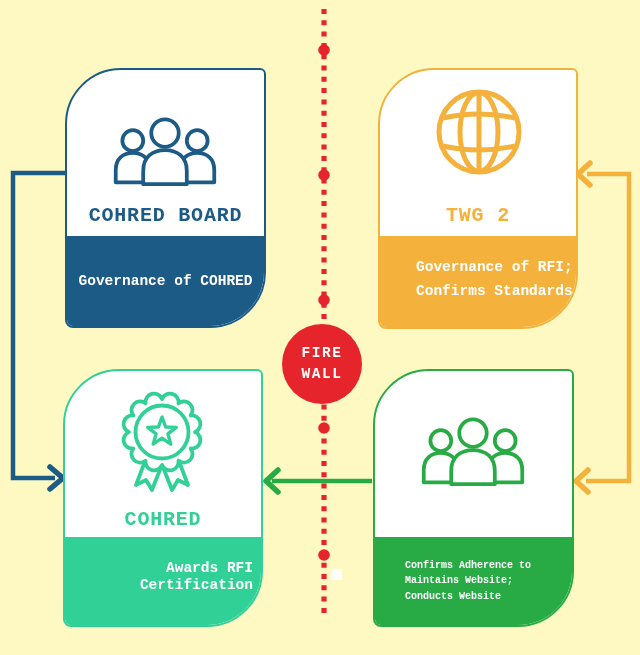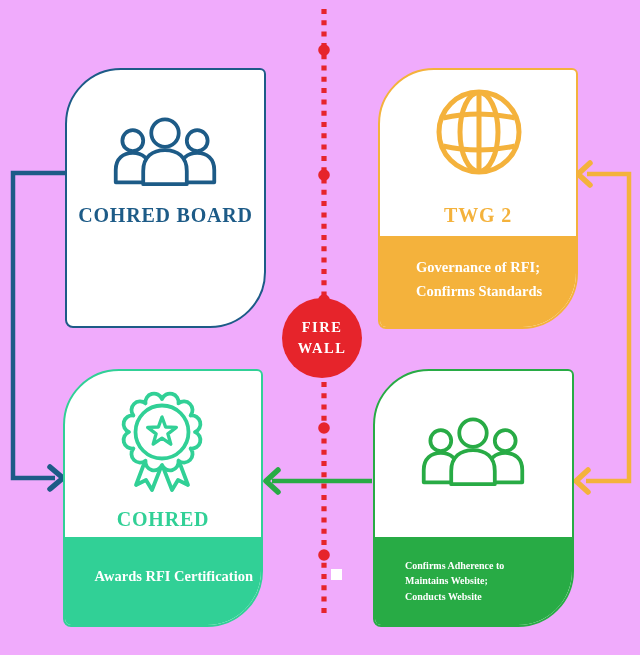--- a/index.html
+++ b/index.html
@@ -1,18 +1,18 @@
 <!DOCTYPE html>
 <html style="--blue: #1D5B87; --yellow: #F4B23C; --mint: #31D096; --green: #28AB45; --red: #E6242B;"><head>
 <meta charset="utf-8">
 <style>
   html,body{margin:0;padding:0;background:#ffffff;}
   .stage{
-    position:relative;width:640px;height:655px;background:#f0abfc;overflow:hidden;
-    font-family:Liberation Serif, serif;
+    position:relative;width:640px;height:655px;background:#fef9c3;overflow:hidden;
+    font-family:Liberation Mono, monospace;
   }
   
   .card{
     position:absolute;background:#ffffff;border:2.5px solid;
     border-radius:56px 6px 56px 8px;overflow:hidden;box-sizing:border-box;
   }
   .card-1{left:65px;top:68px;width:201px;height:260px;border-color:var(--blue);}
   .card-2{left:378px;top:68px;width:200px;height:261px;border-color:var(--yellow);}
   .card-3{left:63px;top:369px;width:200px;height:258px;border-color:var(--mint);}
   .card-4{left:373px;top:369px;width:201px;height:258px;border-color:var(--green);}
@@ -39,21 +39,21 @@
     box-sizing:border-box;
   }
   .card-1 .band{background:var(--blue);text-align:center;padding:0 10px;}
   .card-2 .band{background:var(--yellow);padding-left:36px;padding-bottom:4px;}
   .card-3 .band{background:var(--mint);text-align:right;padding:7px 8px 16px 8px;}
   .card-4 .band{background:var(--green);padding-left:30px;font-size:10px;line-height:15.5px;}
   .card-2 .band-line{margin:6.5px 0;}
 
   
   .firewall{
-    position:absolute;left:282px;top:298px;width:80px;height:80px;border-radius:50%;
+    position:absolute;left:282px;top:324px;width:80px;height:80px;border-radius:50%;
     background:var(--red);color:#ffffff;
     display:flex;flex-direction:column;align-items:center;justify-content:center;
     font-weight:700;font-size:14.5px;letter-spacing:1.5px;line-height:21px;
   }
 
   
   .overlay{position:absolute;left:0;top:0;pointer-events:none;}
   .st-blue{stroke:var(--blue);}
   .st-yellow{stroke:var(--yellow);}
   .st-mint{stroke:var(--mint);}
@@ -101,20 +101,25 @@
       <g class="st-blue" fill="#ffffff" stroke-width="4" stroke-linejoin="round">
         <circle cx="-34" cy="-6" r="11"></circle>
         <path d="M-52,38 V25 C-52,13 -44,7 -34,7 C-24,7 -16,13 -16,25 V38 Z"></path>
         <circle cx="34" cy="-6" r="11"></circle>
         <path d="M16,38 V25 C16,13 24,7 34,7 C44,7 52,13 52,25 V38 Z"></path>
         <circle cx="0" cy="-14" r="14.5"></circle>
         <path d="M-23,40 V26 C-23,11 -13,4 0,4 C13,4 23,11 23,26 V40 Z"></path>
       </g>
     </svg>
     <div class="title">COHRED BOARD</div>
+    <div class="band">
+      <div class="band-text">
+          <div class="band-line">Governance of COHRED</div>
+        </div>
+    </div>
   </div>
 
   <div class="card card-2">
     <svg class="icon" width="94" height="94" viewBox="-47 -47 94 94">
       <g class="st-yellow" fill="none" stroke-width="5">
         <circle r="40"></circle>
         <ellipse rx="19" ry="39.5"></ellipse>
         <line x1="0" y1="-39" x2="0" y2="39"></line>
         <path d="M-36,-14 Q0,-22 36,-14"></path>
         <path d="M-36,14 Q0,22 36,14"></path>

